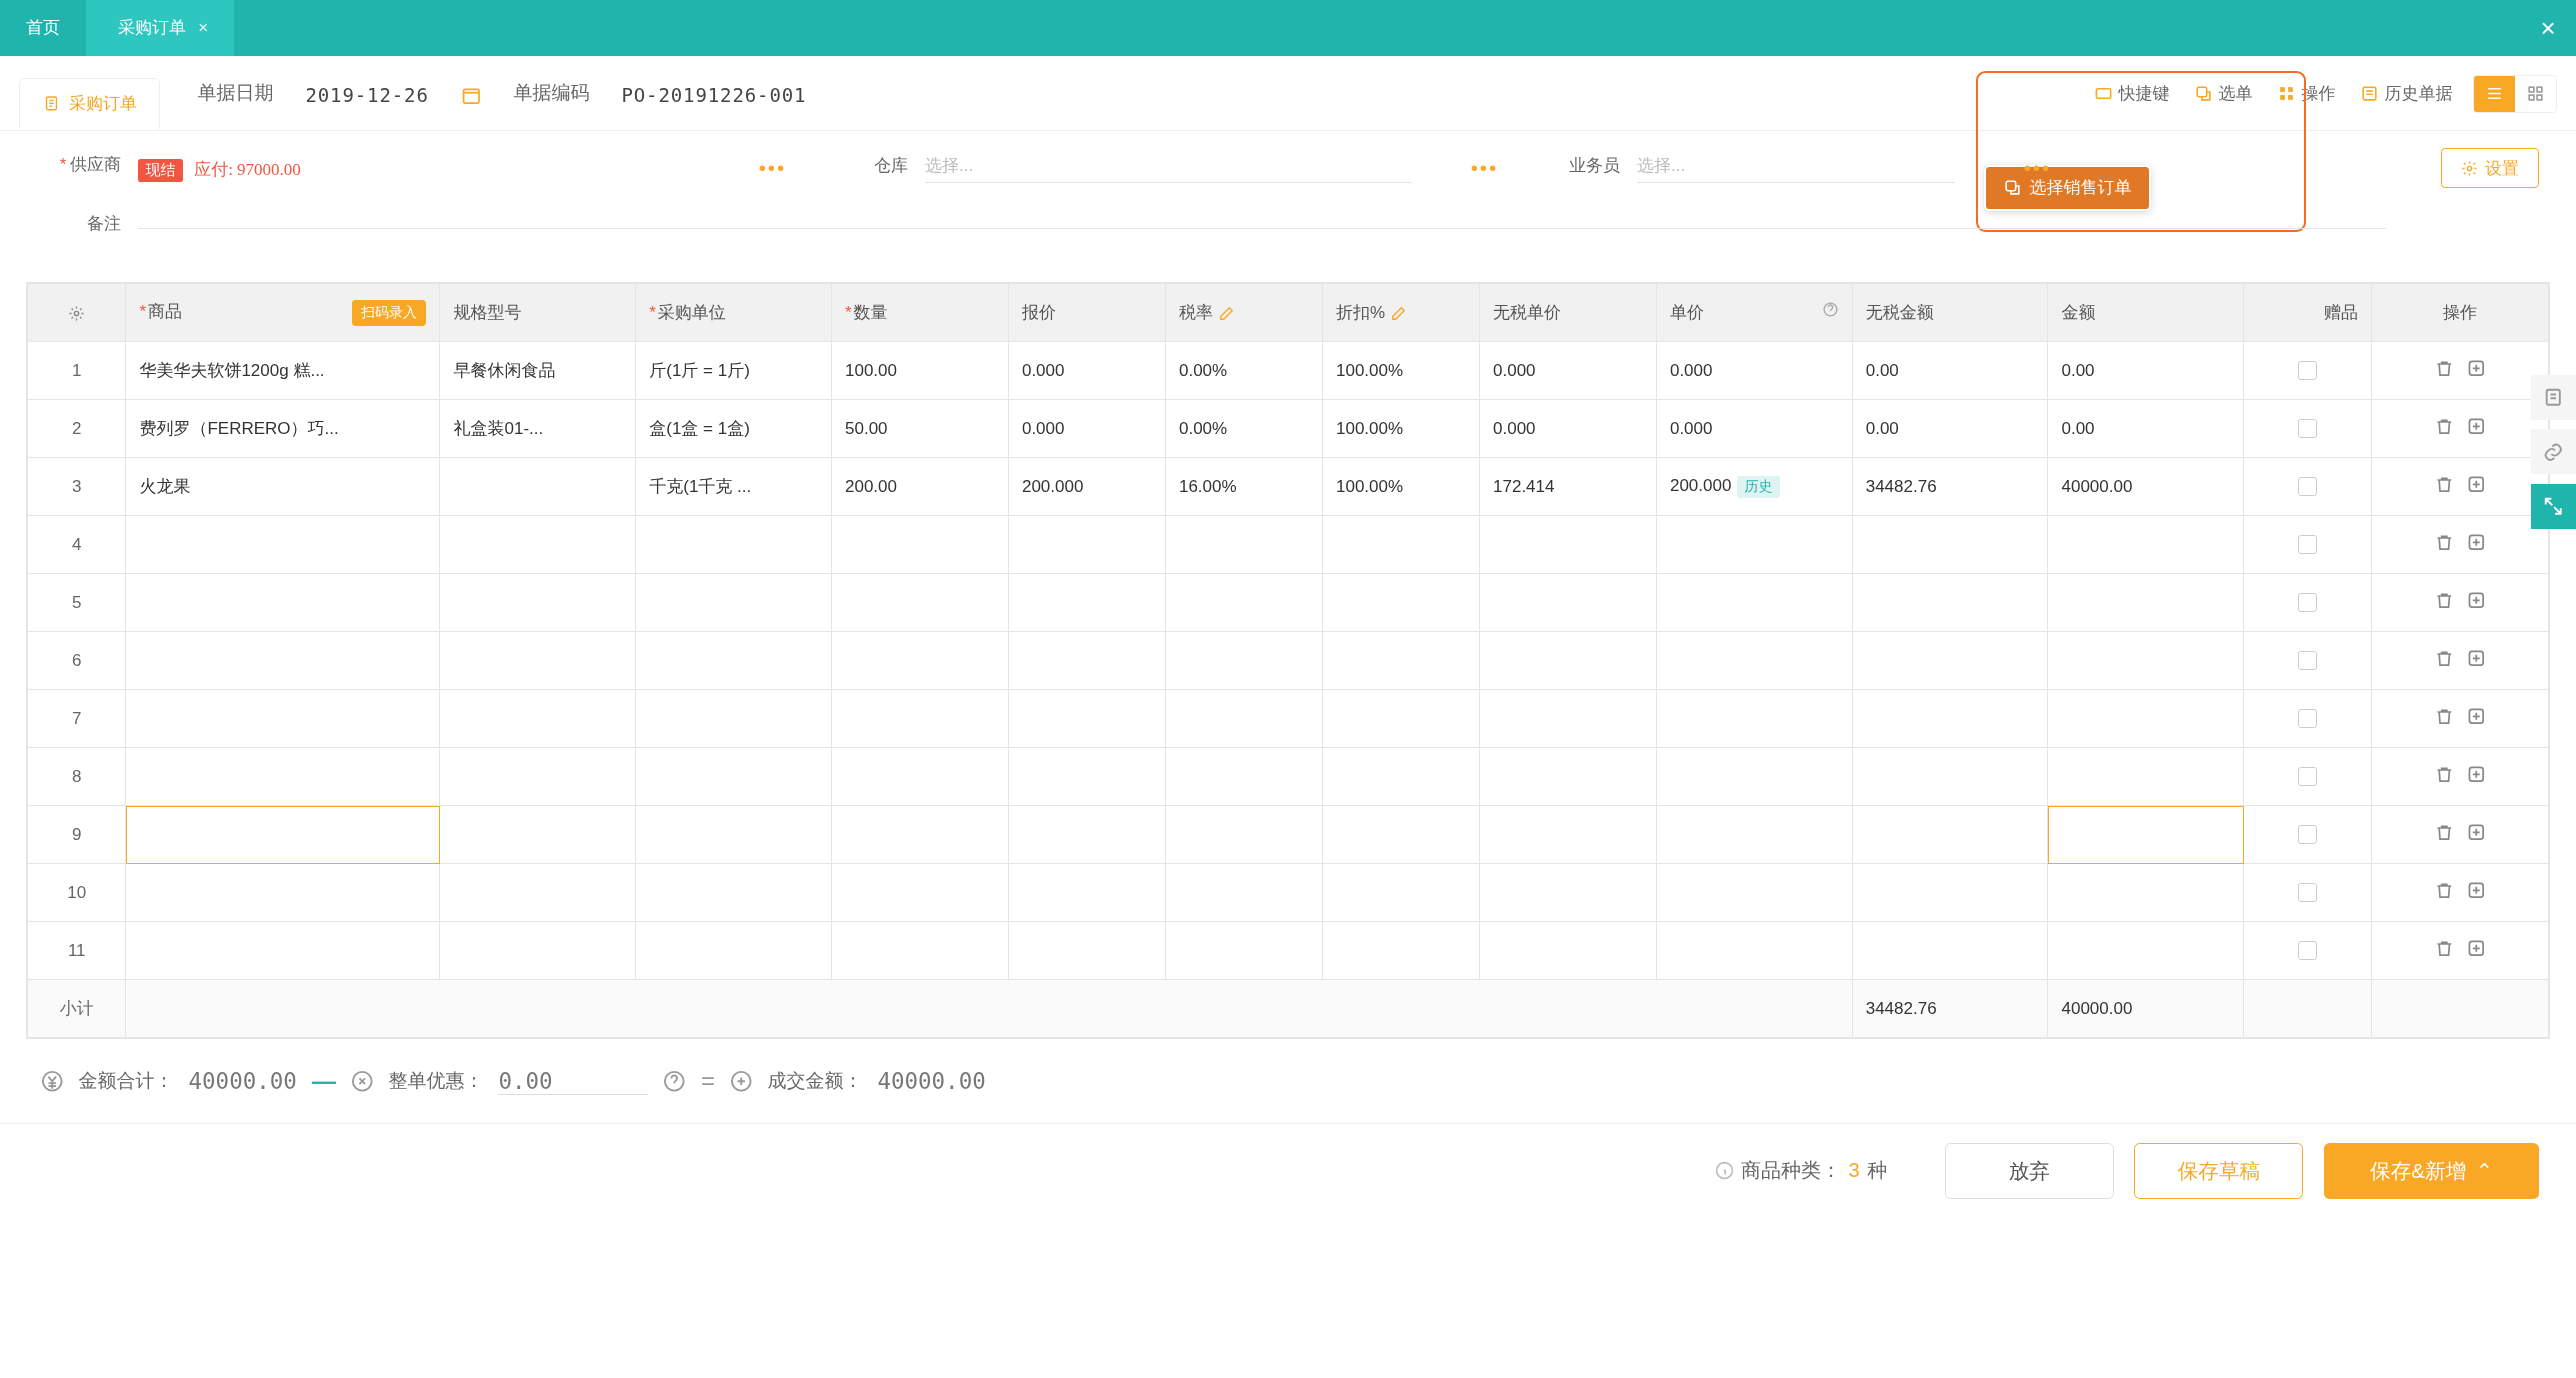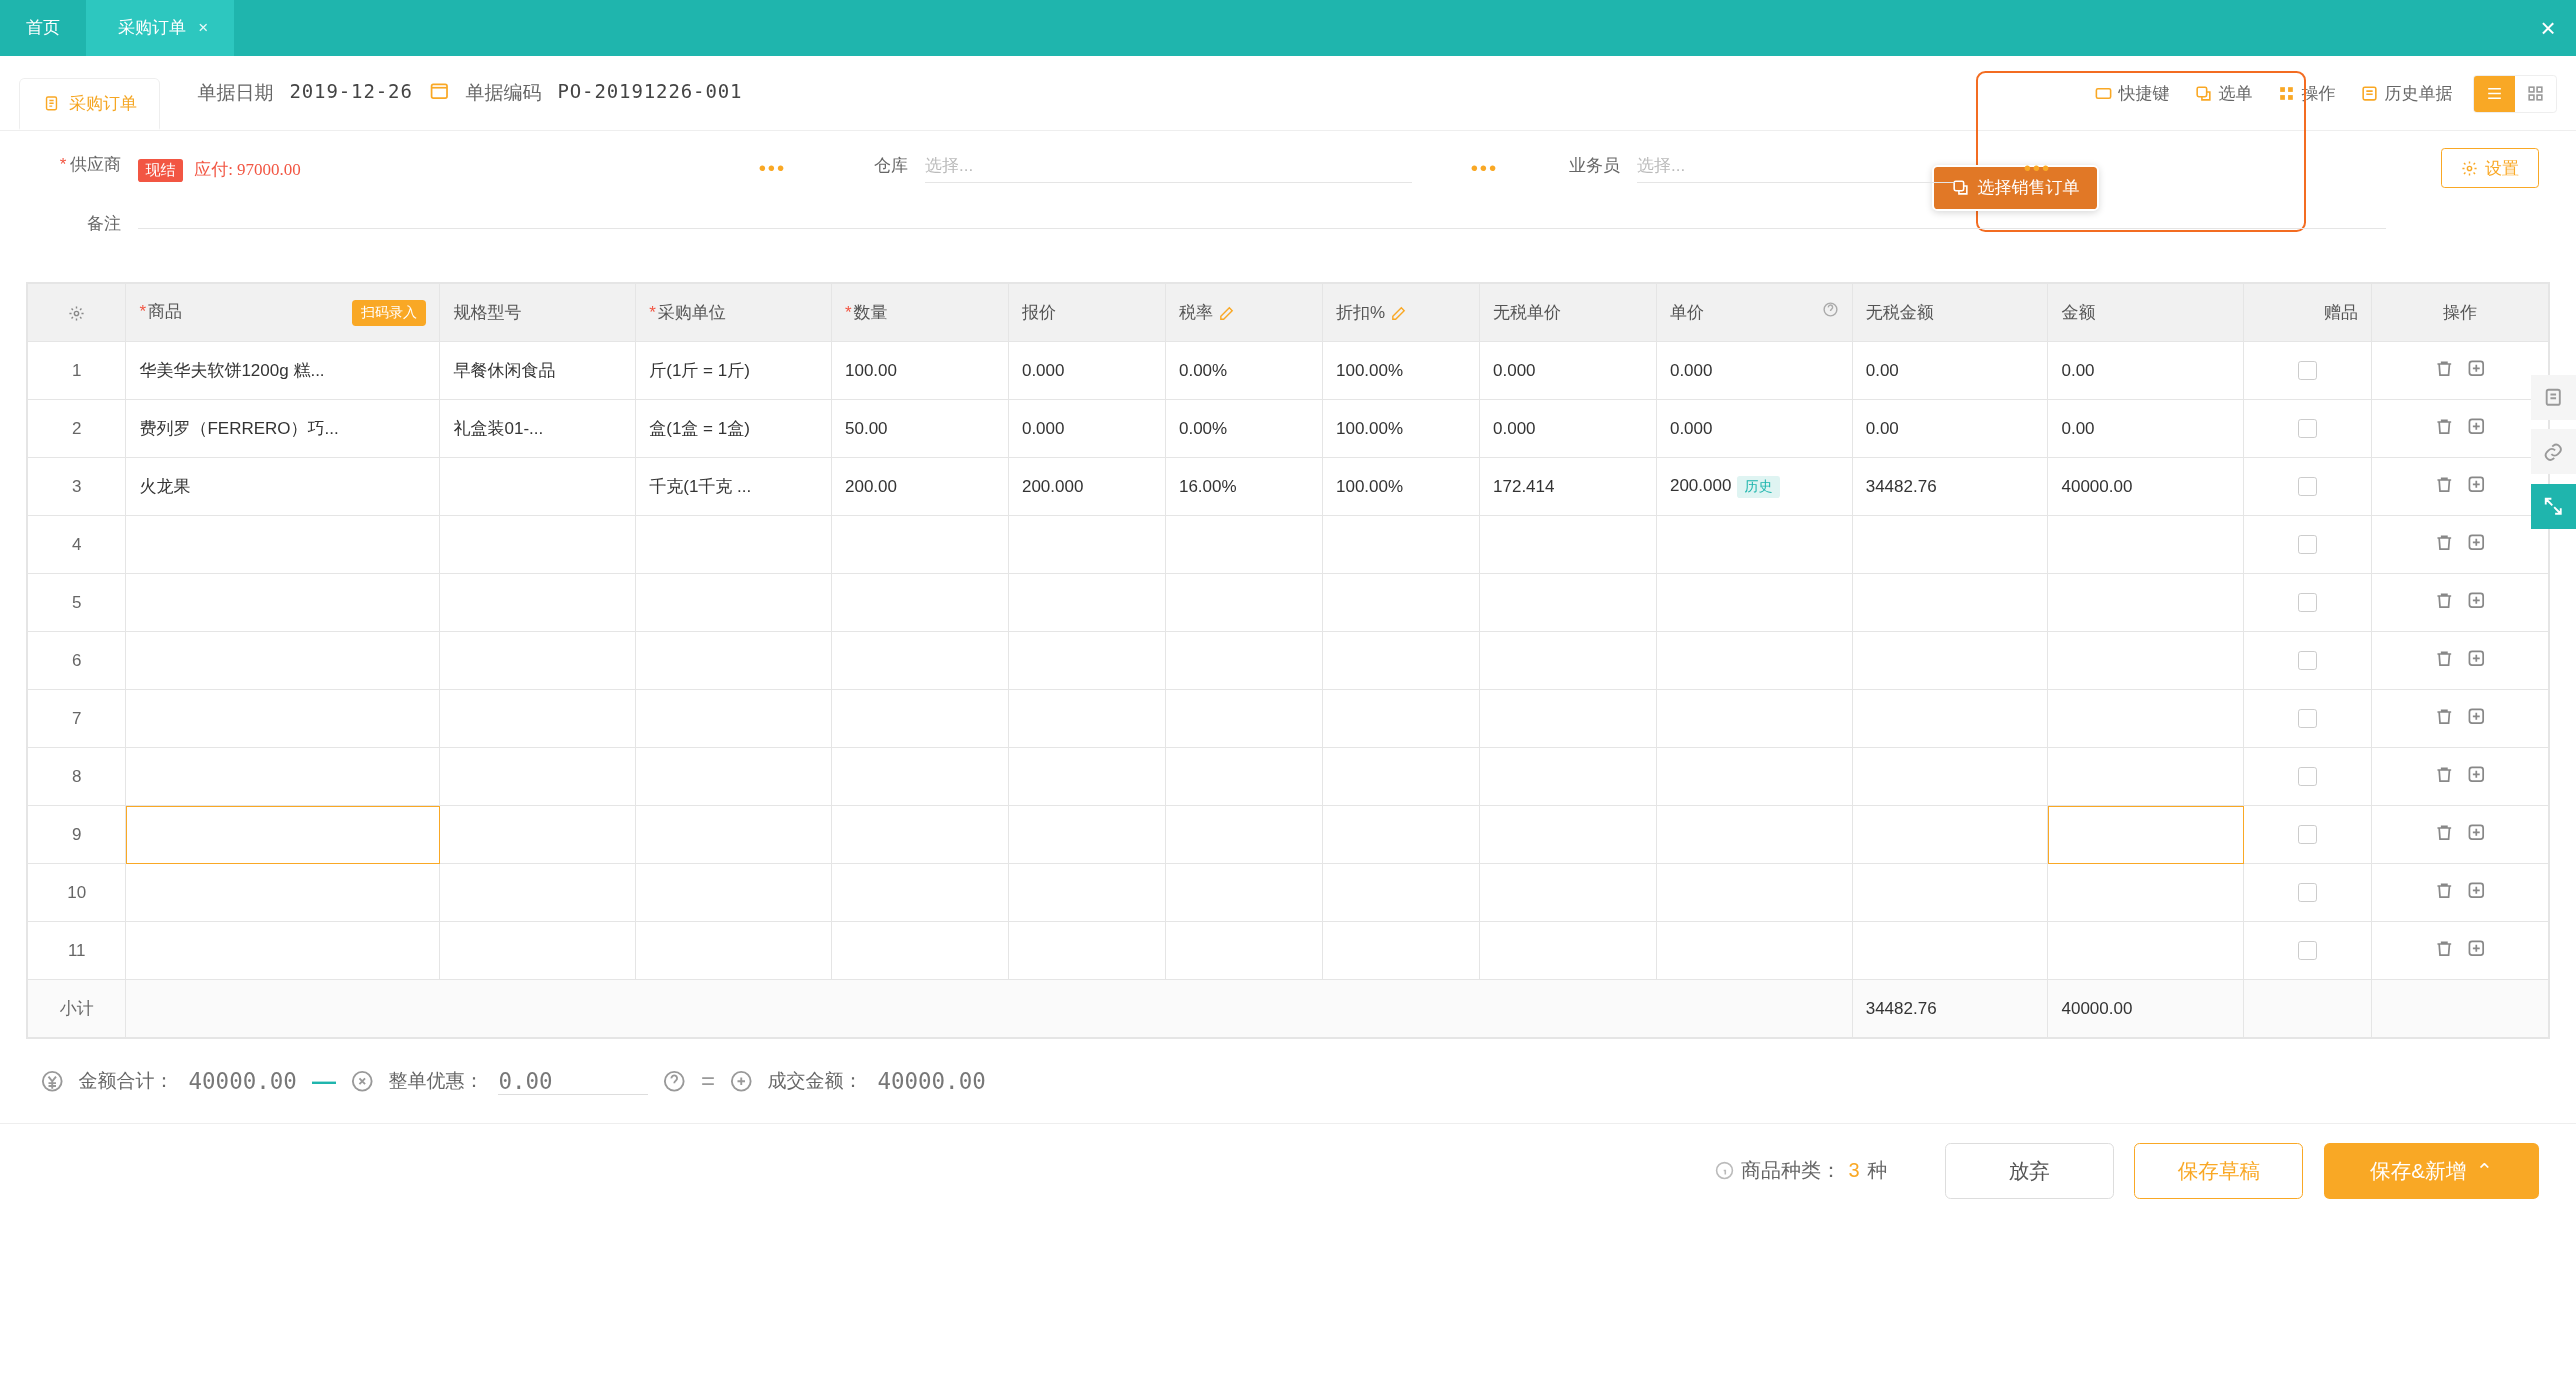--- a/index.html
+++ b/index.html
@@ -10,21 +10,21 @@
 .tabbar { display: flex; align-items: center; height: 56px; background: #1fb5ad; color: #fff; position: relative; }
 .tabbar .tab { padding: 0 26px; height: 56px; line-height: 56px; font-size: 17px; cursor: pointer; }
 .tabbar .tab.active { background: #2dc7bf; padding-left: 32px; }
 .tabbar .tab .close { margin-left: 7.5px; opacity: .9; }
 .tabbar .win-close { position: absolute; right: 0; top: 0; width: 56px; height: 56px; display: flex; align-items: center; justify-content: center; font-size: 26px; cursor: pointer; }
 
 
 .subhead { display: flex; align-items: center; height: 75px; padding: 0 19px; border-bottom: 0.9px solid #eee; position: relative; }
 .doc-tab { display: inline-flex; align-items: center; gap: 9.4px; height: 52px; padding: 0 22.5px; background: #fff; border: 0.9px solid #eee; border-bottom: 2.8px solid #fff; border-radius: 5.6px 5.6px 0 0; color: #f5a623; font-size: 17px; margin-top: 22.5px; }
 .doc-tab .doc-icon { width: 17px; height: 20.6px; }
-.meta { display: flex; align-items: flex-start; gap: 16px; margin-left: 37px; font-size: 19px; color: #666; }
+.meta { display: flex; align-items: flex-end; gap: 32px; margin-left: 37px; font-size: 19px; color: #666; }
 .meta .val { font-family: "SF Mono", Menlo, monospace; color: #444; letter-spacing: 0.9px; }
 .cal-icon { width: 20.6px; height: 20.6px; fill: #f9a825; }
 .toolbar-right { position: absolute; right: 19px; top: 0; height: 75px; display: flex; align-items: center; gap: 5.6px; }
 .tlink { display: inline-flex; align-items: center; gap: 5.6px; padding: 5.6px 9.4px; color: #666; font-size: 17px; cursor: pointer; }
 .tlink .ico { width: 19px; height: 19px; }
 .view-toggle { display: inline-flex; border: 0.9px solid #eee; border-radius: 3.7px; overflow: hidden; margin-left: 5.6px; }
 .view-toggle .vt { width: 41px; height: 36px; display: flex; align-items: center; justify-content: center; cursor: pointer; }
 .view-toggle .vt.active { background: #f9a825; color: #fff; }
 .highlight-box { position: absolute; border: 2.8px solid #f36c21; border-radius: 9.4px; }
 
@@ -158,21 +158,21 @@
               <rect x="14" y="4" width="6" height="6"></rect>
               <rect x="4" y="14" width="6" height="6"></rect>
               <rect x="14" y="14" width="6" height="6"></rect>
             </svg>
         </div>
       </div>
     </div>
   </div>
 
   <div class="highlight-box" style="left:1976px; top:71px; width:330px; height:161px;"></div>
-  <div class="popover-btn" style="left:1932px; top:165px;">
+  <div class="popover-btn" style="left:1984px; top:165px;">
     <svg width="19" height="19" viewBox="0 0 24 24" fill="none" stroke="#fff" stroke-width="2">
         <rect x="4" y="4" width="12" height="12" rx="2"></rect>
         <path d="M16 10h4v10h-10v-4"></path>
       </svg>
     <span>选择销售订单</span>
   </div>
 
   <div class="form-area">
     <div class="form-row">
       <div class="field" style="flex:0 0 712px;">

